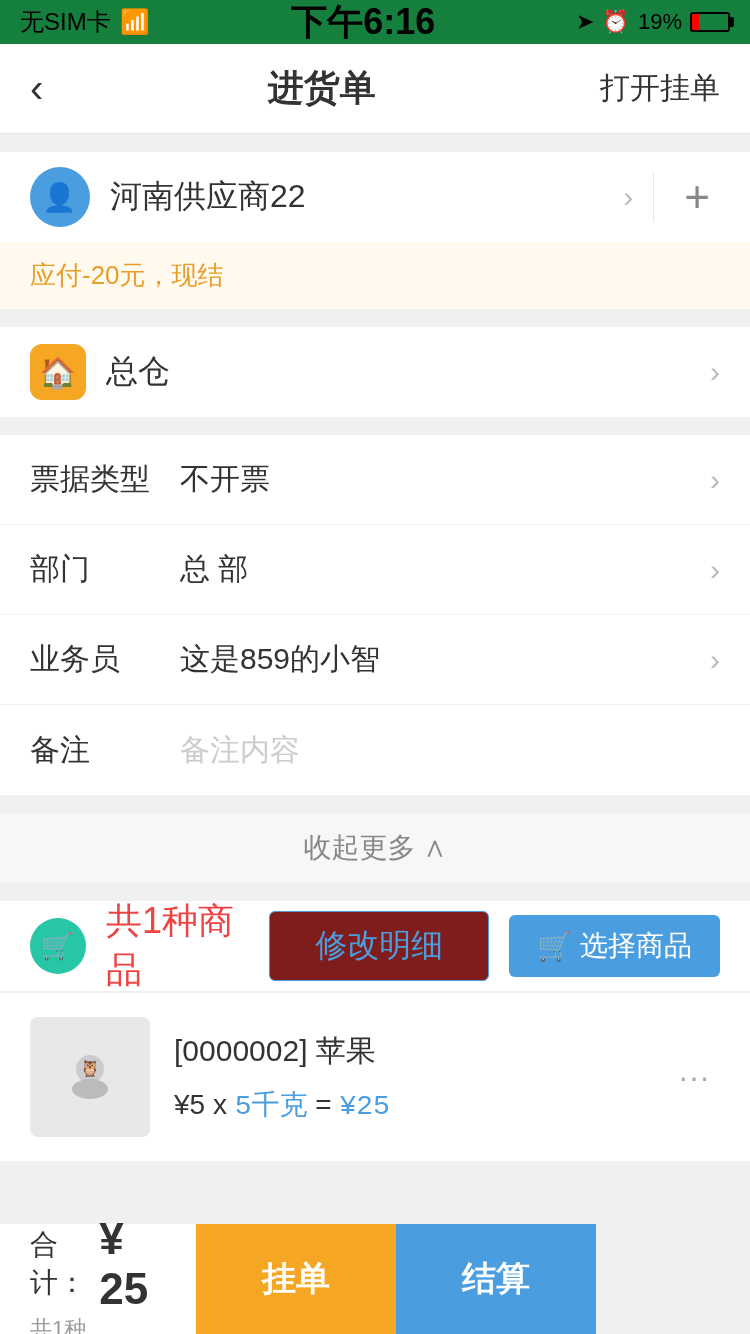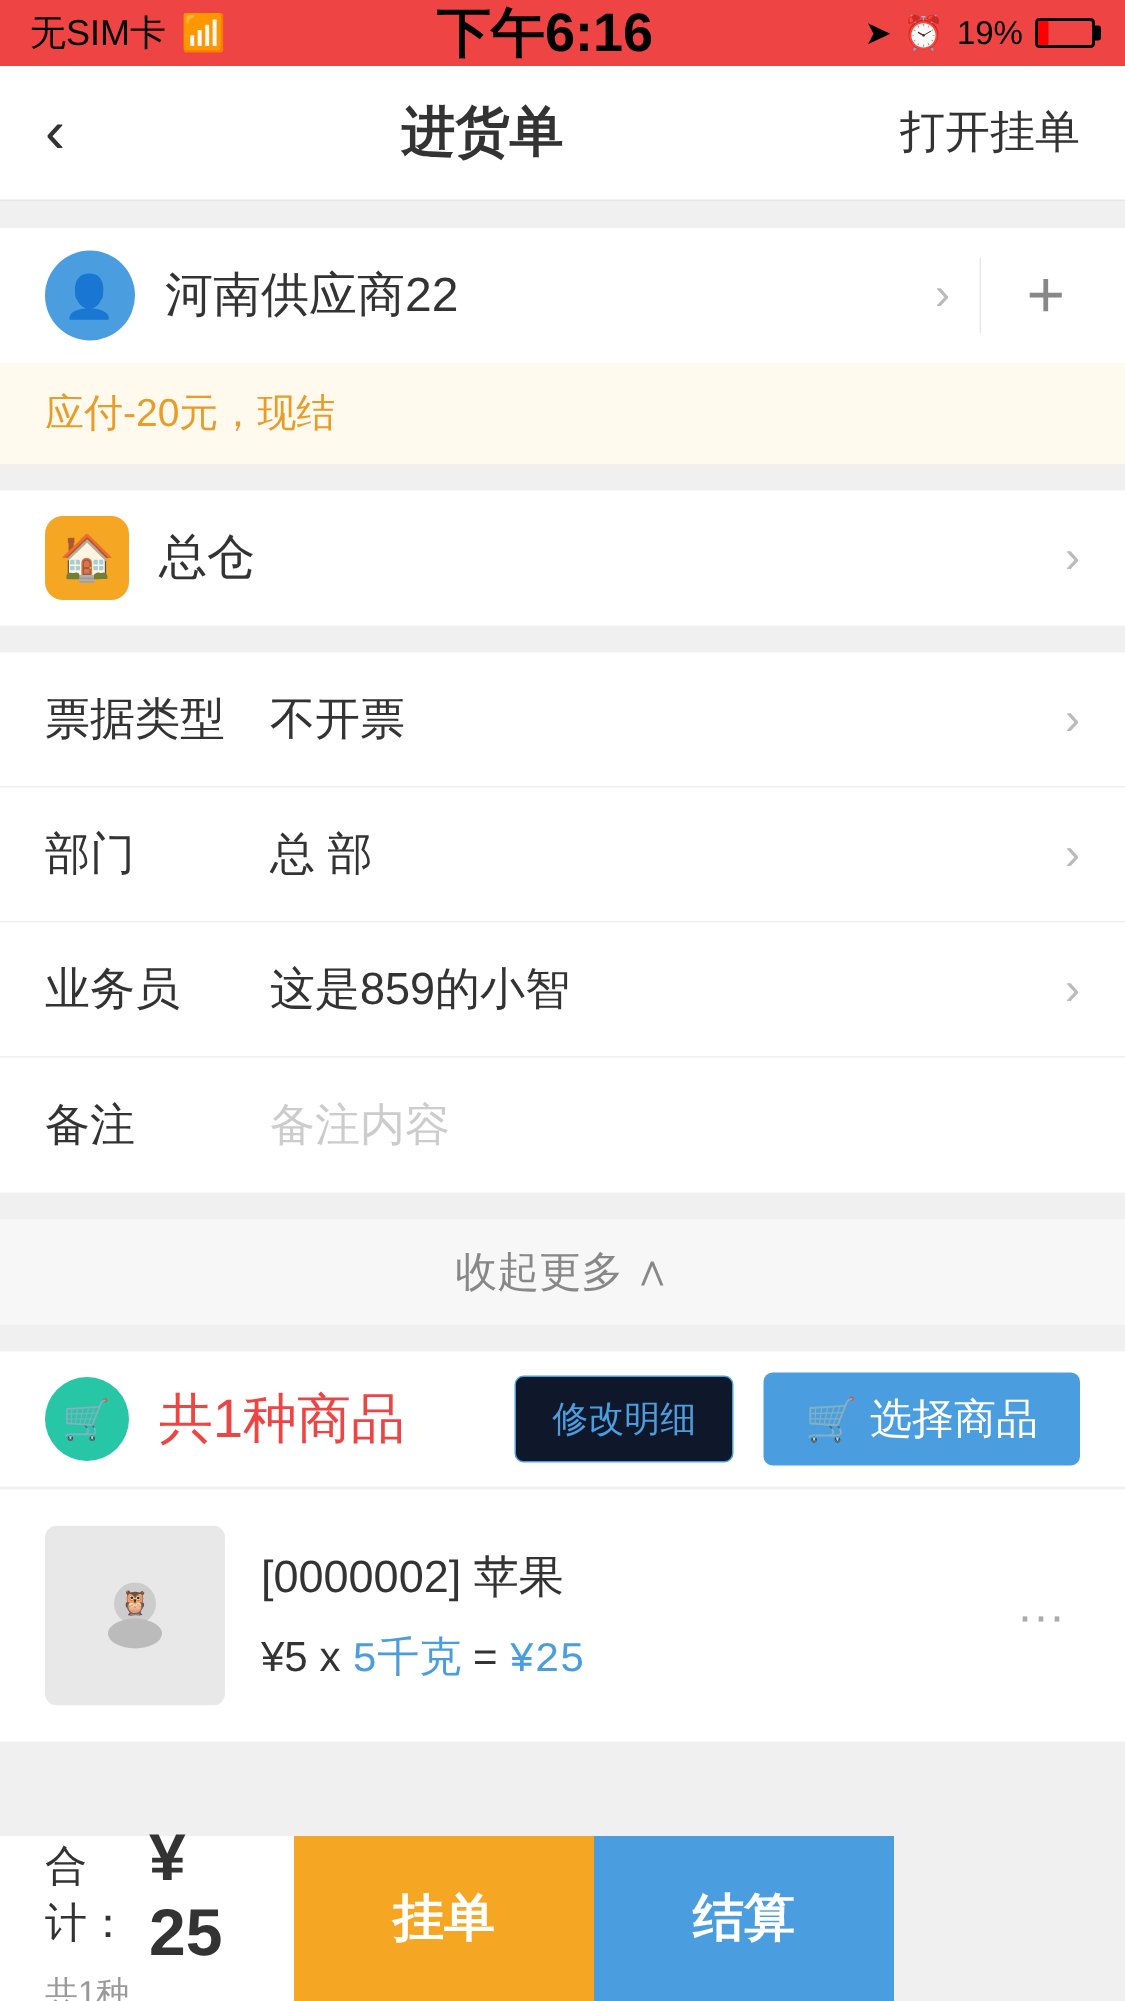--- a/index.html
+++ b/index.html
@@ -10,21 +10,21 @@
       font-family: -apple-system, "PingFang SC", "Helvetica Neue", Arial, sans-serif;
       background: #f0f0f0;
       font-size: 28px;
       color: #333;
     }
 
     
     .status-bar {
       width: 750px;
       height: 44px;
-      background: #ef4444;
+      background: #15803d;
       display: flex;
       align-items: center;
       justify-content: space-between;
       padding: 0 20px;
       font-size: 24px;
       color: #000;
     }
     .status-left { display: flex; align-items: center; gap: 10px; }
     .status-center { font-weight: 600; font-size: 36px; }
     .status-right { display: flex; align-items: center; gap: 8px; font-size: 22px; }
@@ -121,22 +121,22 @@
       display: flex; align-items: center; gap: 20px;
     }
     .products-icon {
       width: 56px; height: 56px; border-radius: 50%; background: #26c6a6;
       display: flex; align-items: center; justify-content: center;
       color: #fff; font-size: 26px; flex-shrink: 0;
     }
     .products-count { flex: 1; font-size: 36px; color: #ef4444; }
     .btn-outline {
       border: 1.5px solid #4a9ee0; color: #4a9ee0;
-      background: #0f172a; border-radius: 6px;
-      padding: 12px 24px; font-size: 24px; cursor: pointer;
+      background: #7f1d1d; border-radius: 6px;
+      padding: 12px 45px; font-size: 32px; cursor: pointer;
     }
     .btn-primary {
       background: #4a9ee0; color: #fff;
       border: none; border-radius: 6px;
       padding: 12px 28px; font-size: 28px; cursor: pointer;
       display: flex; align-items: center; gap: 8px;
     }
 
     
     .product-item {

